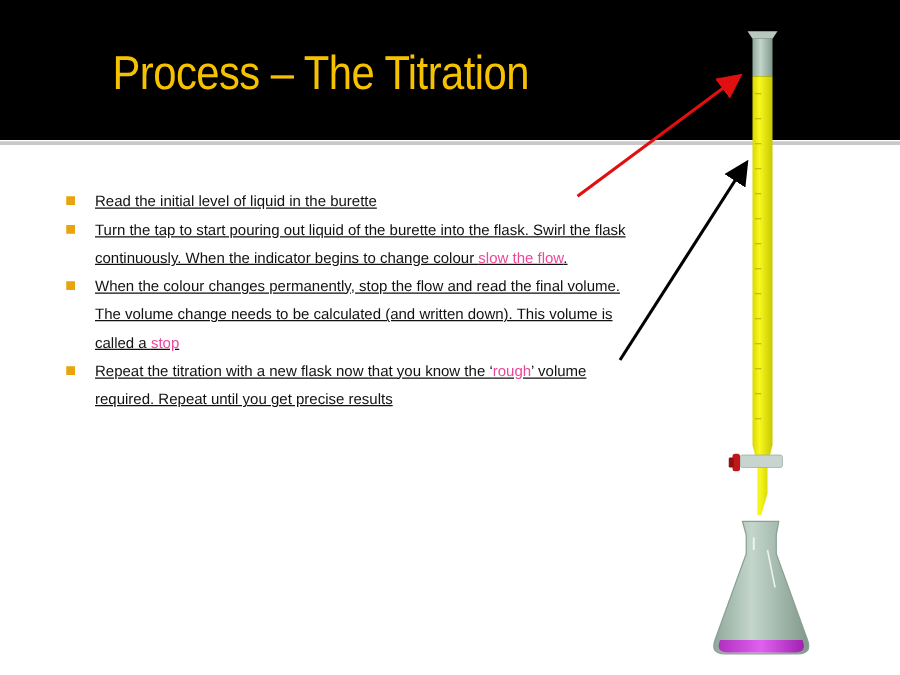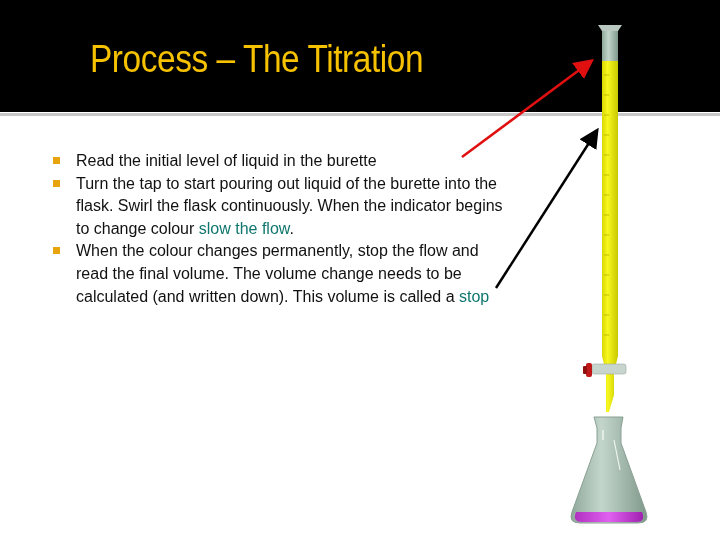--- a/index.html
+++ b/index.html
@@ -1,23 +1,23 @@
 <!DOCTYPE html>
 <html><head>
 <meta charset="utf-8">
 <style>
   html, body { margin:0; padding:0; }
   body { width:720px; height:540px; position:relative; overflow:hidden; background:#ffffff; font-family:"Liberation Sans", sans-serif; }
   .header { position:absolute; left:0; top:0; width:720px; height:112px; background:#000000; }
   .header-rule { position:absolute; left:0; top:112px; width:720px; height:3px; background:#c8c8c8; border-top:1px solid #ffffff; }
   .title { position:absolute; left:90px; top:38px; font-family:"Liberation Sans", sans-serif; font-size:38px; color:#f6c200; letter-spacing:-0.5px; transform:scaleX(0.88); transform-origin:left top; white-space:nowrap; }
   .bullets { position:absolute; left:52px; top:150px; width:460px; margin:0; padding:0; list-style:none; }
-  .bullets li { position:relative; padding-left:24px; font-size:16px; line-height:22.6px; color:#111111; margin:0; }
+  .bullets li { position:relative; padding-left:24px; font-size:12px; line-height:22.6px; color:#111111; margin:0;text-decoration:underline; }
   .bullet-mark { position:absolute; left:1px; top:7px; width:7px; height:7px; background:#e8a40c; }
-  .red { color:#0f766e; }
+  .red { color:#ec4899; }
   .illustration { position:absolute; left:440px; top:20px; width:280px; height:520px; }
 </style>
 </head>
 <body>
 
 <div class="header"></div>
 <div class="header-rule"></div>
 <div class="title">Process – The Titration</div>
 
 <ul class="bullets">
@@ -25,20 +25,24 @@
     <span class="bullet-mark"></span>
     <span>Read the initial level of liquid in the burette</span>
   </li>
   <li>
     <span class="bullet-mark"></span>
     <span>Turn the tap to start pouring out liquid of the burette into the flask. Swirl the flask continuously. When the indicator begins to change colour </span><span class="red">slow the flow</span><span>.</span>
   </li>
   <li>
     <span class="bullet-mark"></span>
     <span>When the colour changes permanently, stop the flow and read the final volume. The volume change needs to be calculated (and written down). This volume is called a </span><span class="red">stop</span><span></span>
+  </li>
+  <li>
+    <span class="bullet-mark"></span>
+    <span>Repeat the titration with a new flask now that you know the ‘</span><span class="red">rough</span><span>’ volume required. Repeat until you get precise results</span>
   </li>
 </ul>
 
 <svg class="illustration" viewBox="440 20 280 520" width="280" height="520" xmlns="http://www.w3.org/2000/svg">
   <defs>
     <linearGradient id="yel" x1="0" x2="1" y1="0" y2="0">
       <stop offset="0" stop-color="#d8d800"></stop>
       <stop offset="0.35" stop-color="#f8f820"></stop>
       <stop offset="1" stop-color="#c8c800"></stop>
     </linearGradient>

